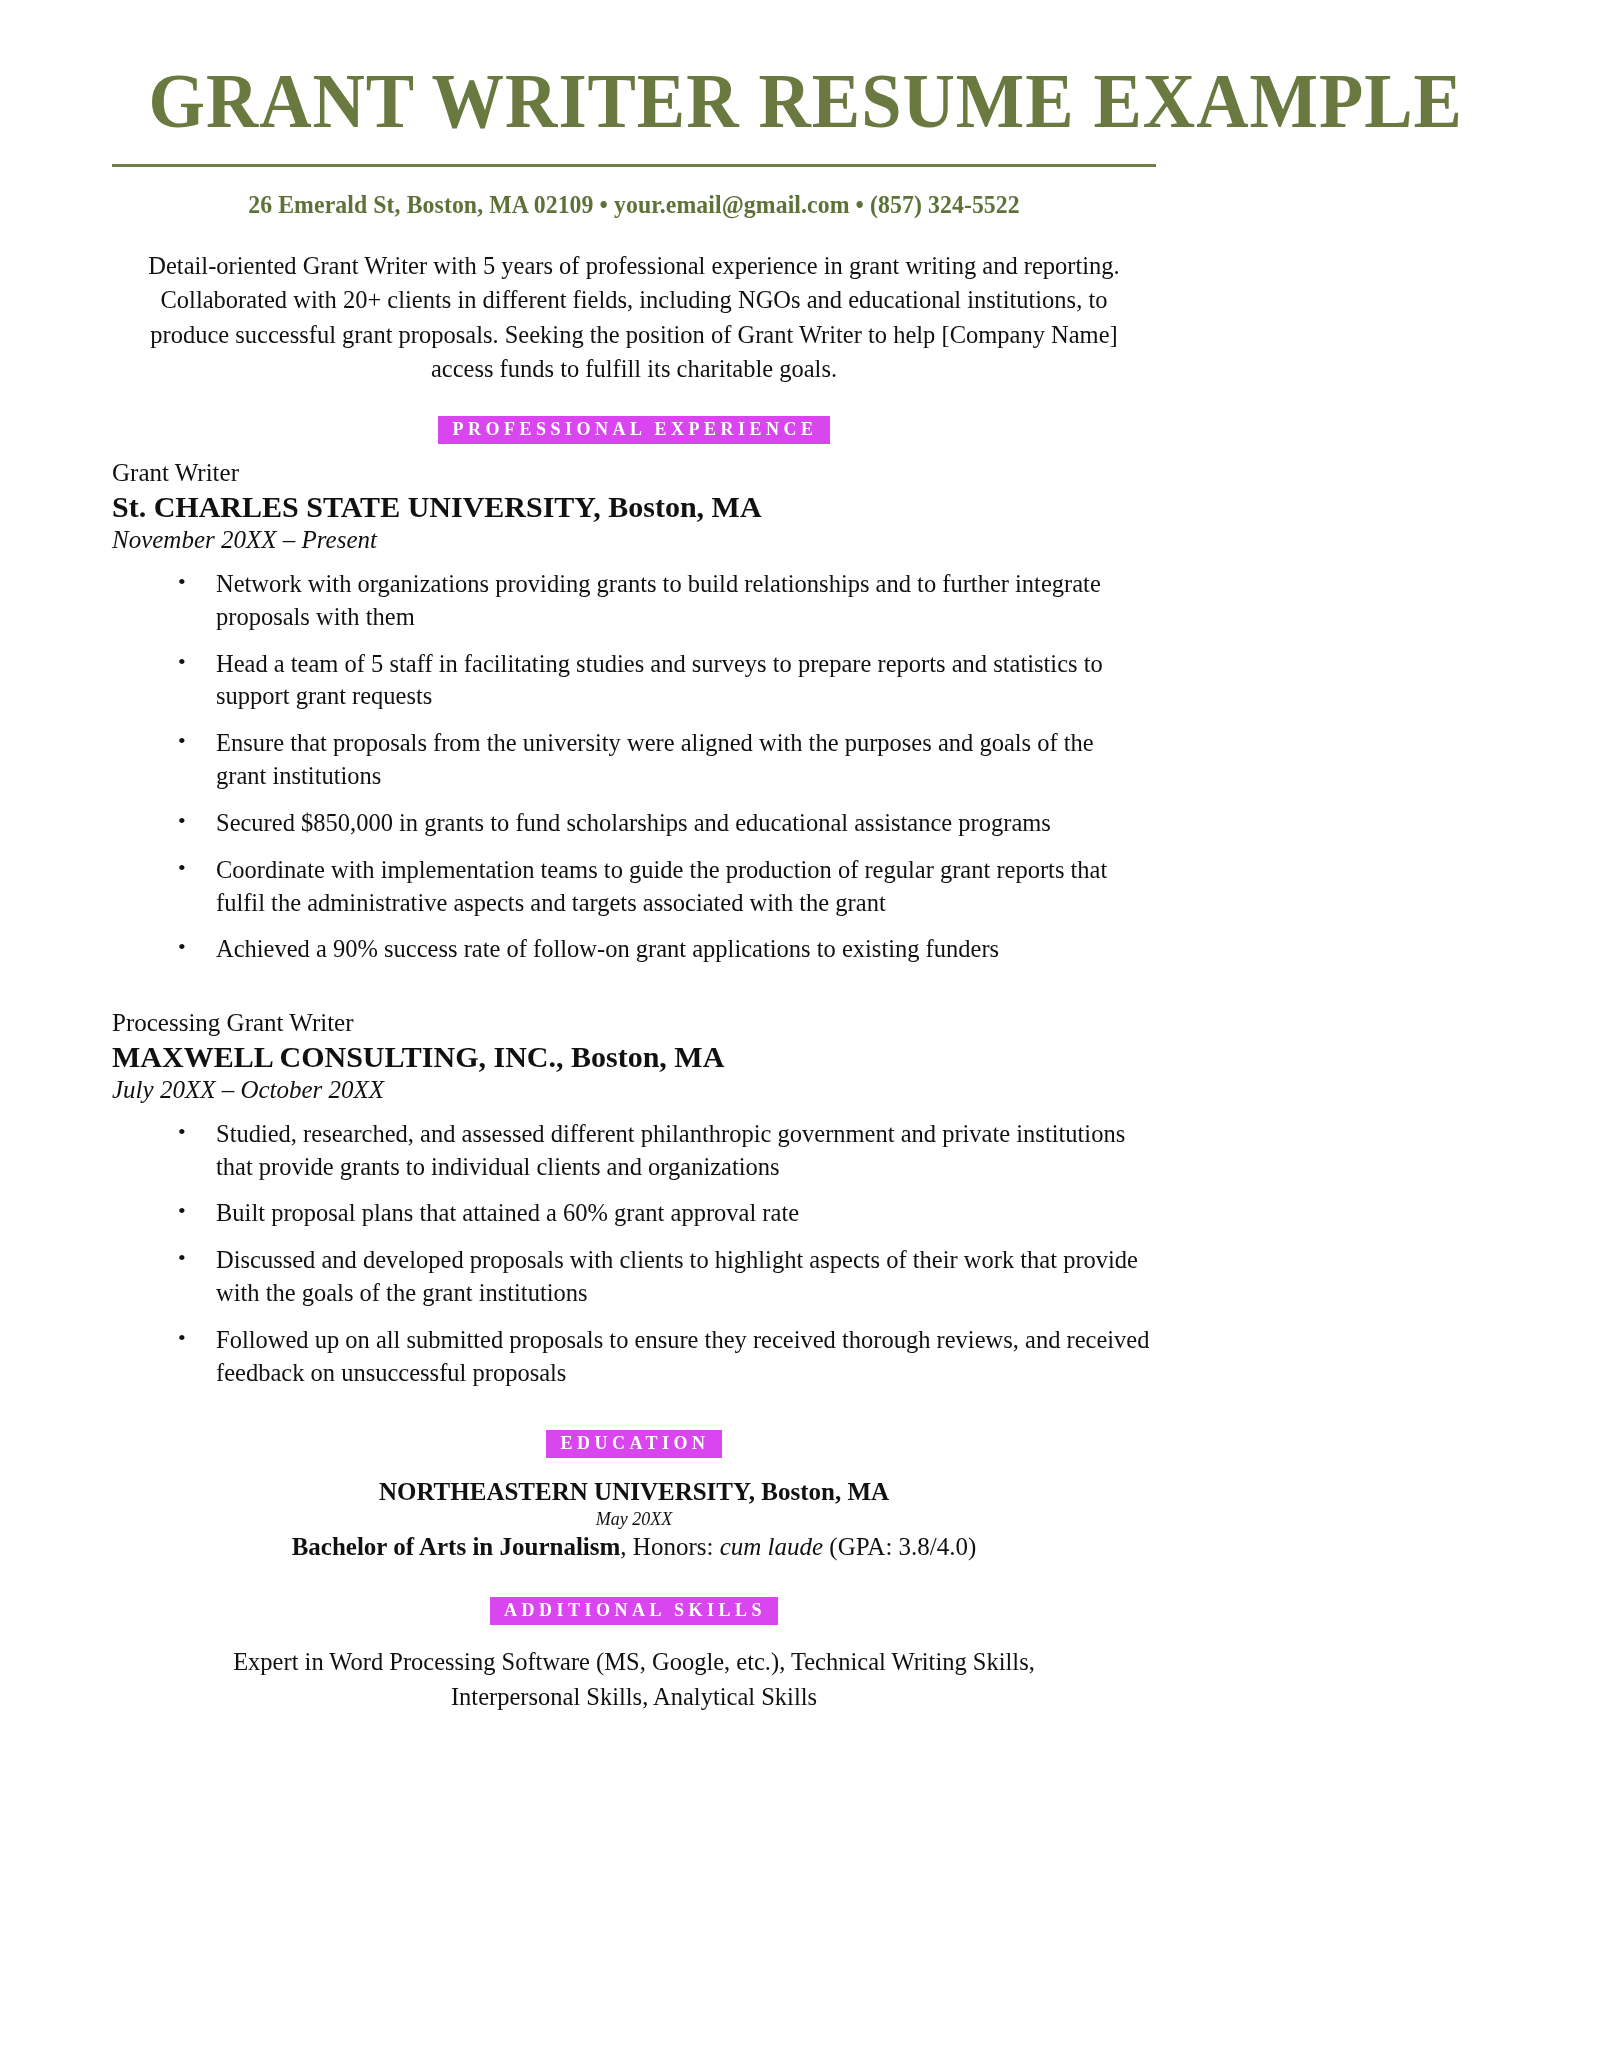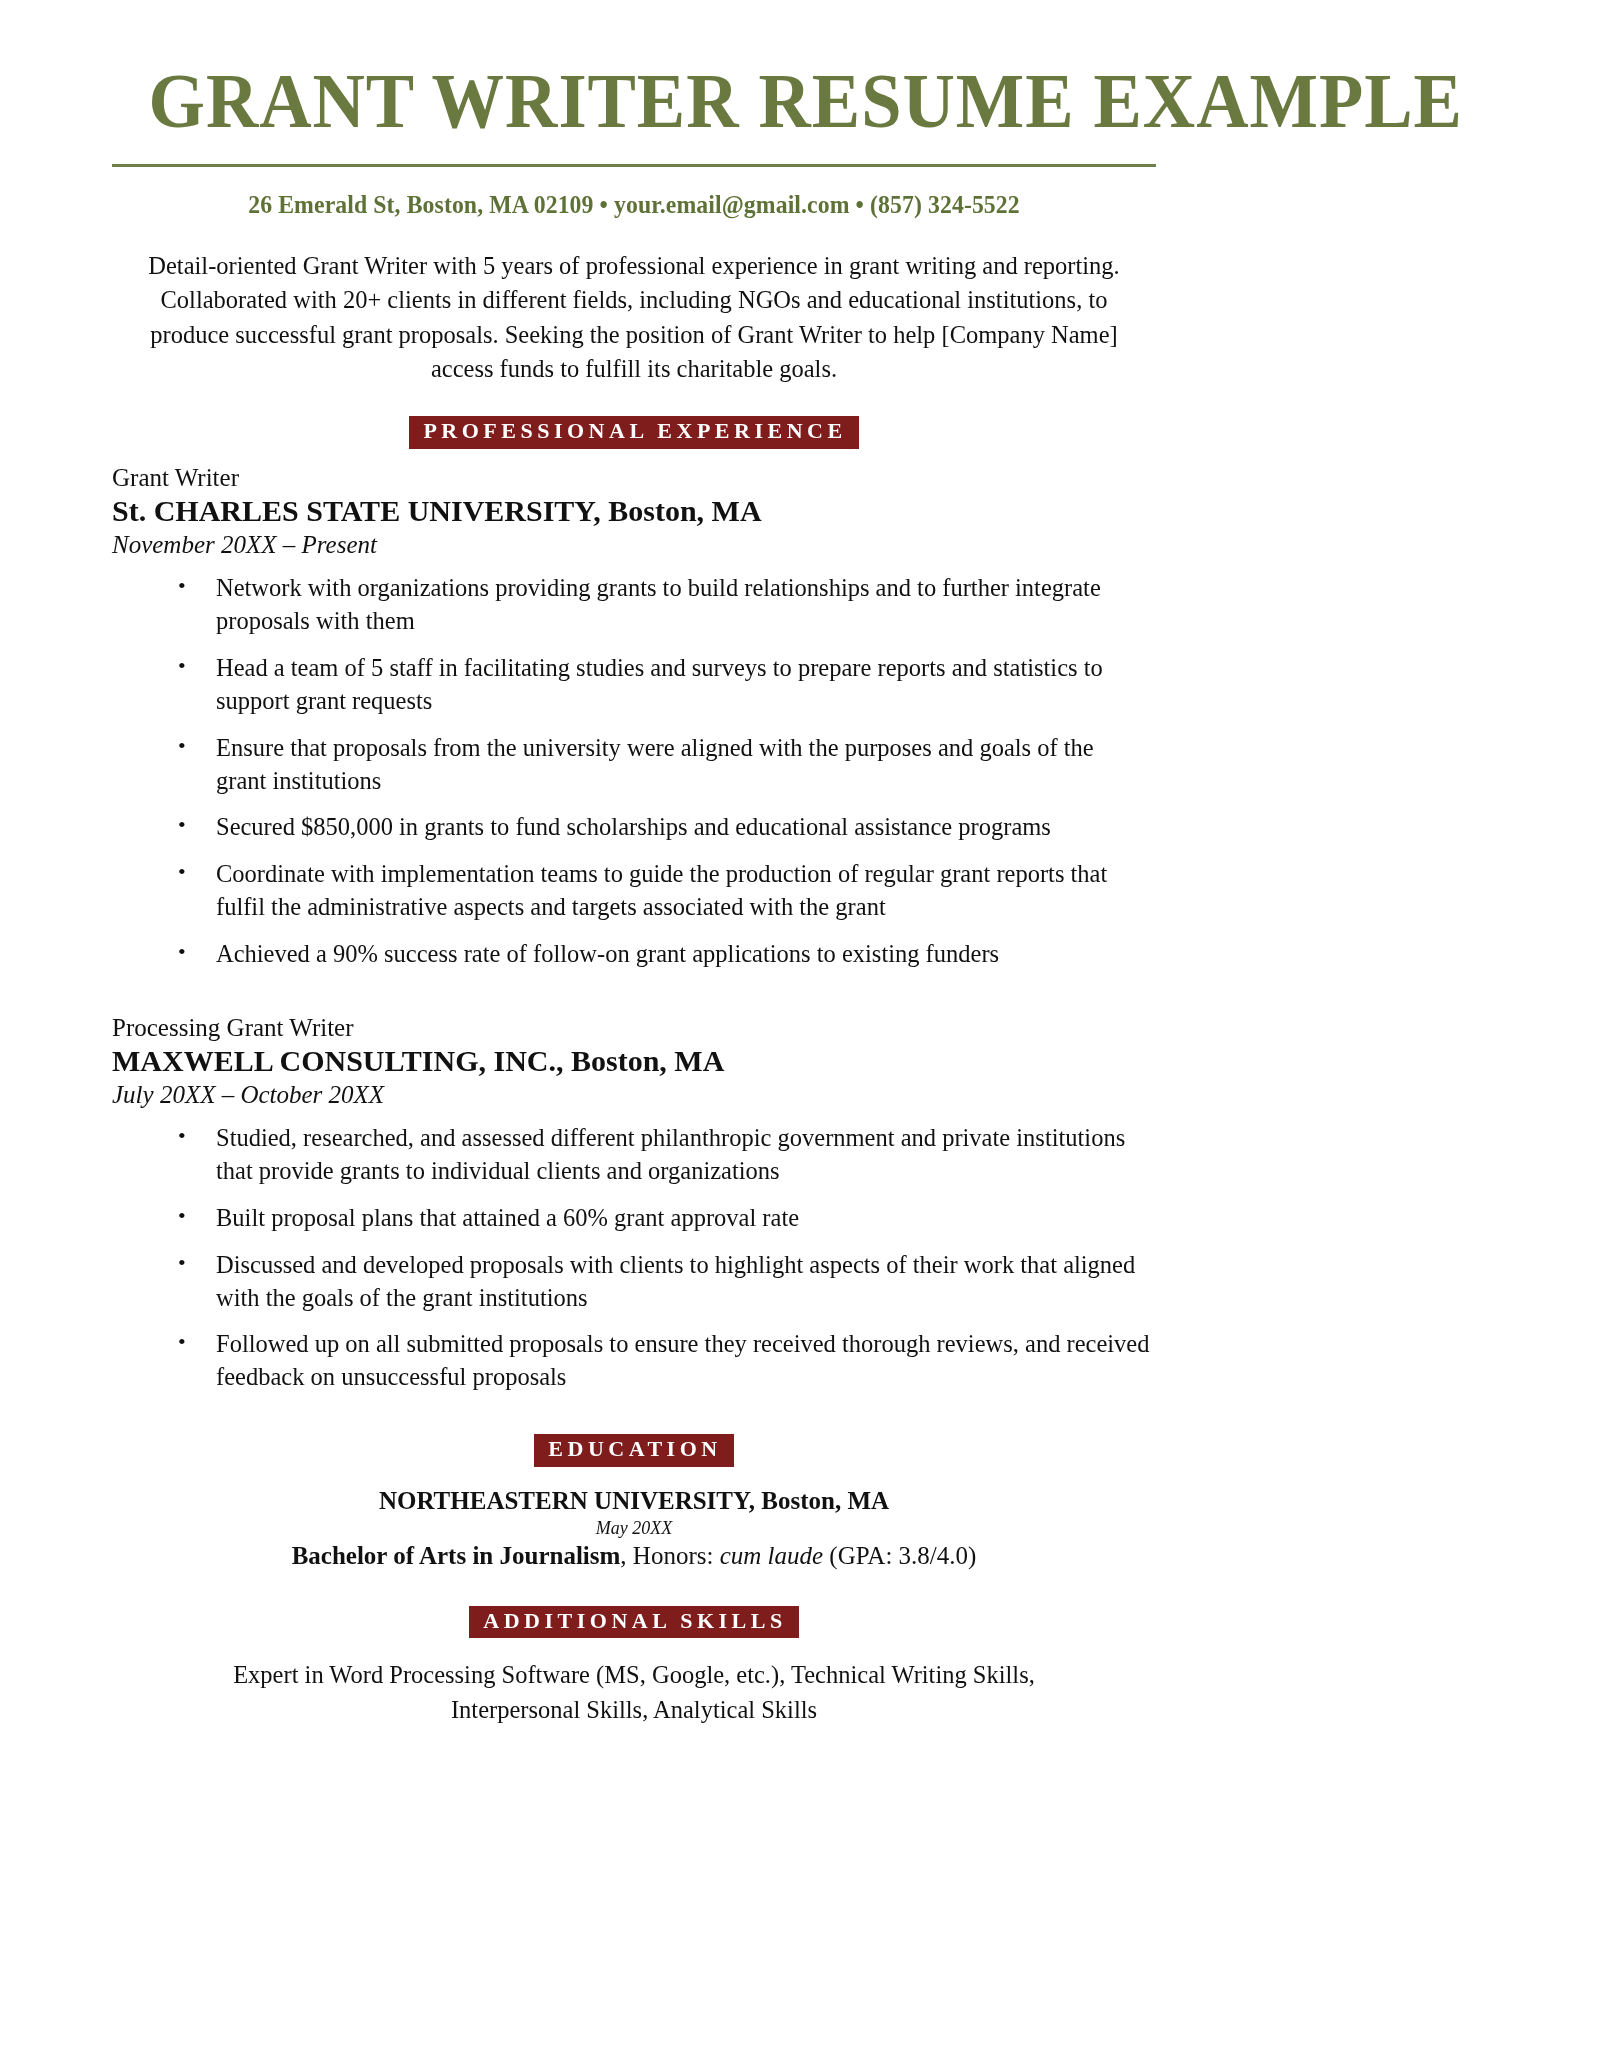--- a/index.html
+++ b/index.html
@@ -61,24 +61,24 @@
     color: #111;
   }
   
   .section-header-wrap {
     text-align: center;
     margin-top: 30px;
     margin-bottom: 14px;
   }
   .section-header {
     display: inline-block;
-    background: #7f1d1d;
+    background: #d946ef;
     color: #ffffff;
     font-weight: bold;
-    font-size: 22px;
+    font-size: 18px;
     letter-spacing: 4.5px;
     padding: 3px 12px 5px 14px;
     line-height: 1.12;
   }
   
   .job-head {
     text-align: left;
     line-height: 1.22;
     margin-bottom: 12px;
   }
@@ -182,21 +182,21 @@
   <div class="job-spacer"></div>
 
   <div class="job-head">
     <span class="job-title">Processing Grant Writer</span>
     <span class="job-employer">MAXWELL CONSULTING, INC., Boston, MA</span>
     <span class="job-dates">July 20XX – October 20XX</span>
   </div>
   <ul class="bullets">
     <li>Studied, researched, and assessed different philanthropic government and private institutions that provide grants to individual clients and organizations</li>
     <li>Built proposal plans that attained a 60% grant approval rate</li>
-    <li>Discussed and developed proposals with clients to highlight aspects of their work that aligned with the goals of the grant institutions</li>
+    <li>Discussed and developed proposals with clients to highlight aspects of their work that provide with the goals of the grant institutions</li>
     <li>Followed up on all submitted proposals to ensure they received thorough reviews, and received feedback on unsuccessful proposals</li>
   </ul>
 
   <div class="section-header-wrap sec-gap-edu">
     <span class="section-header">EDUCATION</span>
   </div>
   <div class="edu-block">
     <span class="edu-school">NORTHEASTERN UNIVERSITY, Boston, MA</span>
     <span class="edu-date">May 20XX</span>
     <span class="edu-degree-line"><span class="deg">Bachelor of Arts in Journalism</span><span>, Honors: </span><span class="honors-latin">cum laude</span><span> (GPA: 3.8/4.0)</span></span>

